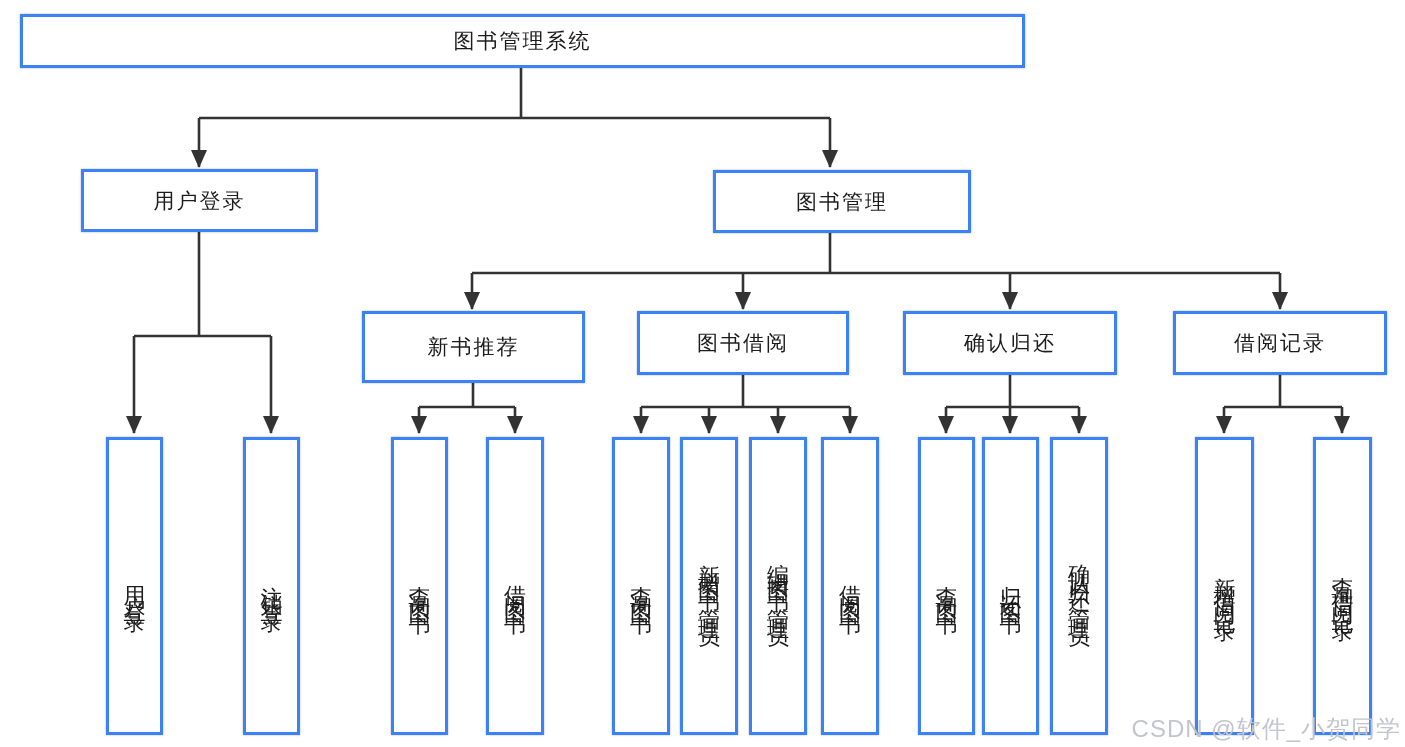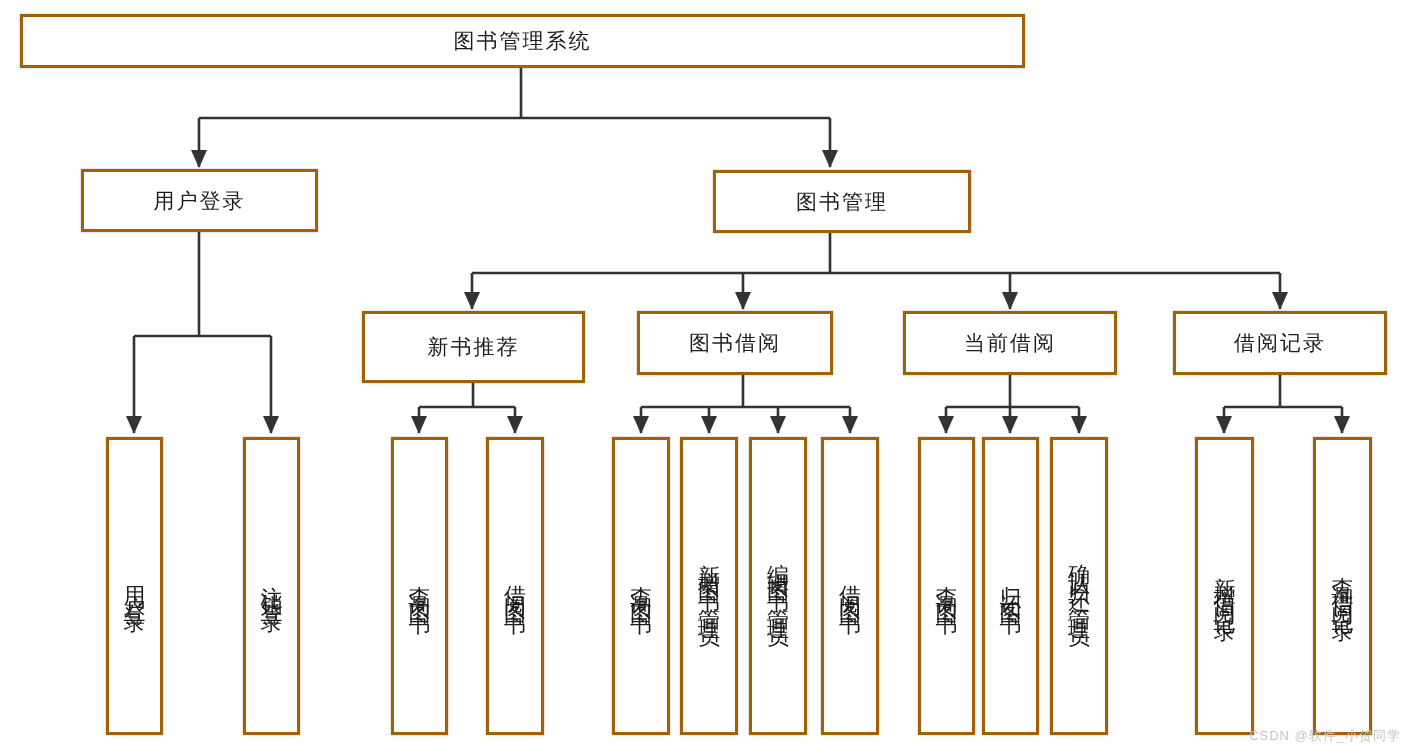--- a/index.html
+++ b/index.html
@@ -4,33 +4,33 @@
 <style>
   html,body { margin:0; padding:0; background:#ffffff; }
   #stage {
     position:relative; width:1405px; height:747px;
     background:#ffffff; overflow:hidden;
     font-family:"Liberation Sans", sans-serif;
   }
   #wires { position:absolute; left:0; top:0; width:1405px; height:747px; }
   .box {
     position:absolute; box-sizing:border-box;
-    border:3px solid #a16207; background:#ffffff;
+    border:3px solid #3b82f6; background:#ffffff;
     display:flex; align-items:center; justify-content:center;
     box-shadow:0 0 2px rgba(0,0,0,0.30);
   }
   .lbl { color:#1c1c1c; white-space:nowrap; }
   .h .lbl { font-size:21px; letter-spacing:2px; }
   .v .lbl {
     writing-mode:vertical-rl; text-orientation:mixed;
     font-size:22px; letter-spacing:9px; line-height:1.1;
   }
   #watermark {
     position:absolute; right:4px; bottom:2px;
-    font-size:13px; color:#c2c5cb; letter-spacing:1px; z-index:5;
+    font-size:24px; color:#c2c5cb; letter-spacing:1px; z-index:5;
   }
 </style>
 </head>
 <body>
 
 <div id="stage">
 
   <svg id="wires" viewBox="0 0 1405 747" xmlns="http://www.w3.org/2000/svg">
     <defs>
       <marker id="arw" viewBox="0 0 18 16" refX="17" refY="8" markerWidth="18" markerHeight="16" markerUnits="userSpaceOnUse" orient="auto">
@@ -88,25 +88,25 @@
   <div class="box h" style="left:81px;top:169px;width:237px;height:63px">
     <span class="lbl">用户登录</span>
   </div>
   <div class="box h" style="left:713px;top:170px;width:258px;height:63px">
     <span class="lbl">图书管理</span>
   </div>
 
   <div class="box h" style="left:362px;top:311px;width:223px;height:72px">
     <span class="lbl">新书推荐</span>
   </div>
-  <div class="box h" style="left:637px;top:311px;width:196px;height:64px">
+  <div class="box h" style="left:637px;top:311px;width:212px;height:64px">
     <span class="lbl">图书借阅</span>
   </div>
   <div class="box h" style="left:903px;top:311px;width:214px;height:64px">
-    <span class="lbl">当前借阅</span>
+    <span class="lbl">确认归还</span>
   </div>
   <div class="box h" style="left:1173px;top:311px;width:214px;height:64px">
     <span class="lbl">借阅记录</span>
   </div>
 
   <div class="box v" style="left:106px;top:437px;width:57px;height:298px">
     <span class="lbl">用户登录</span>
   </div>
   <div class="box v" style="left:243px;top:437px;width:57px;height:298px">
     <span class="lbl">注销登录</span>

